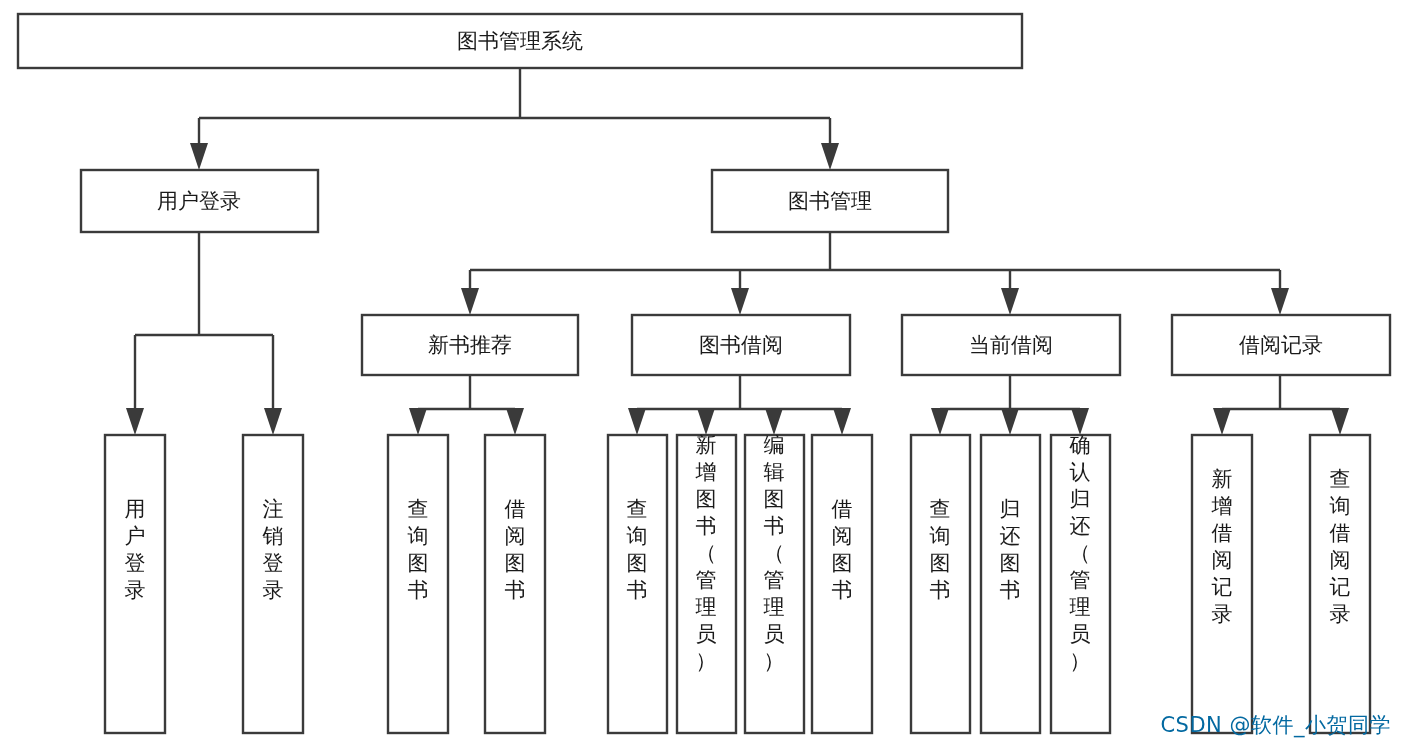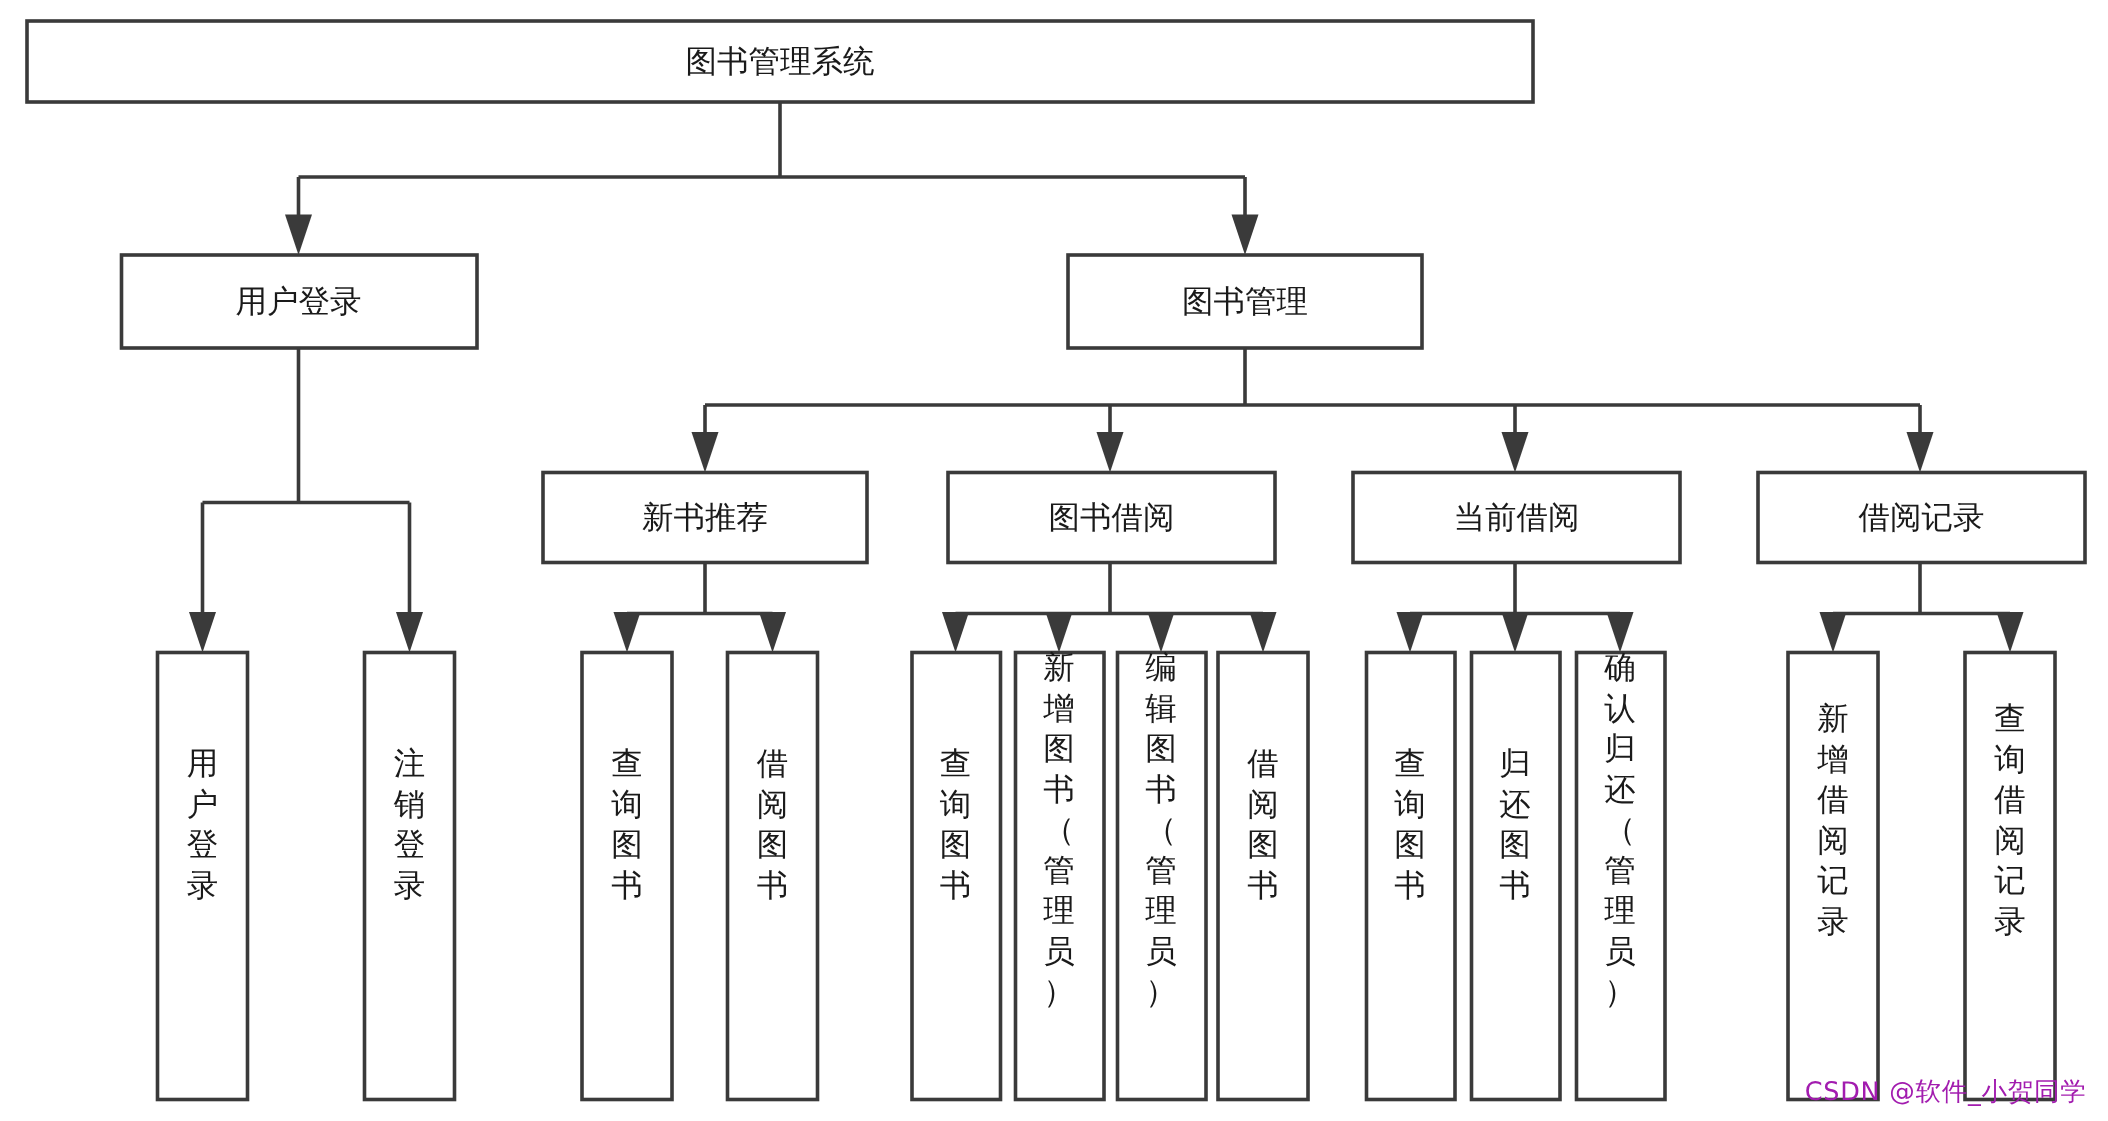--- a/index.html
+++ b/index.html
@@ -50,22 +50,22 @@
     fill: #1a1a1a;
     font-family: "DejaVu Sans", "Liberation Sans", sans-serif;
     font-size: 21px;
     text-anchor: middle;
   }
   .watermark {
     position: absolute;
     right: 12px;
     bottom: 8px;
     font-family: "DejaVu Sans", "Liberation Sans", sans-serif;
-    font-size: 17px;
-    color: #a21caf;
+    font-size: 21px;
+    color: #0369a1;
     letter-spacing: 0.5px;
     white-space: nowrap;
     pointer-events: none;
   }
 </style>
 </head>
 <body>
 
 <div id="diagram-root">
 

